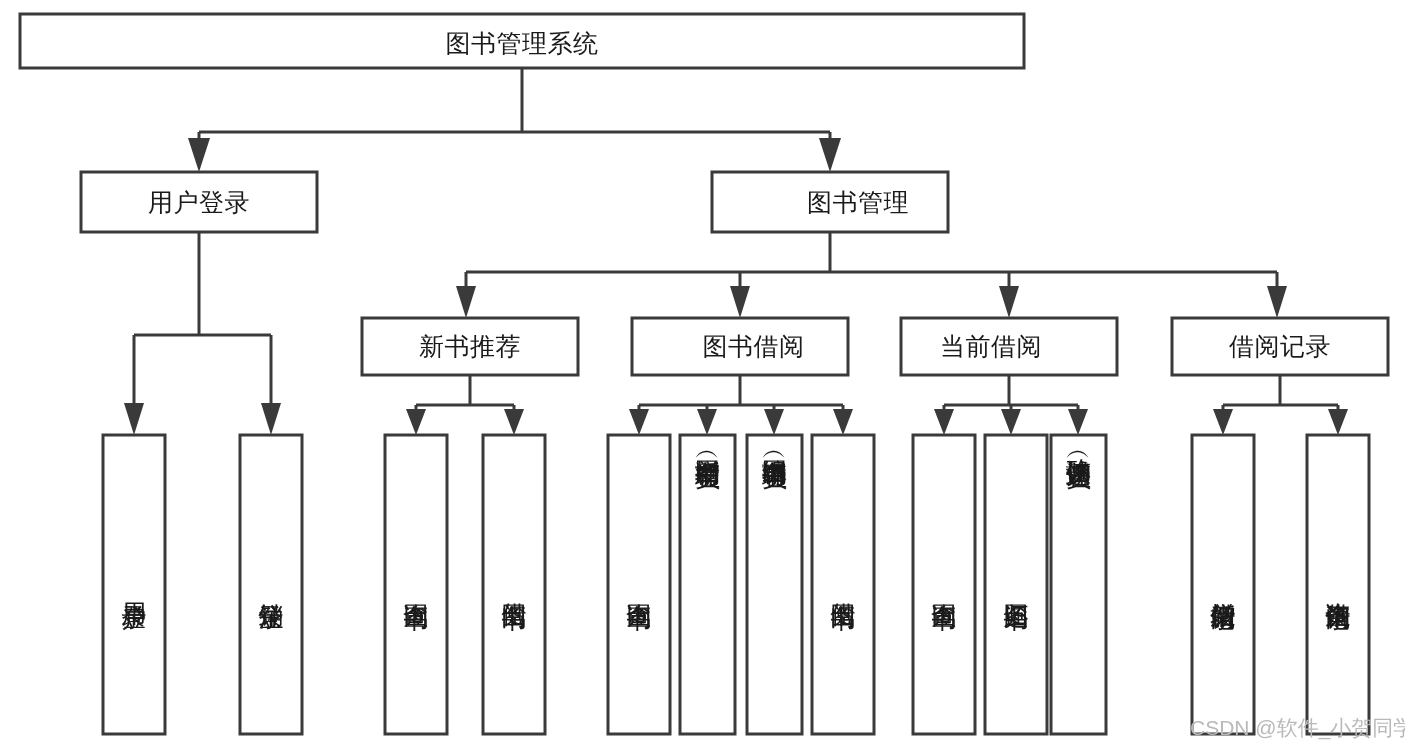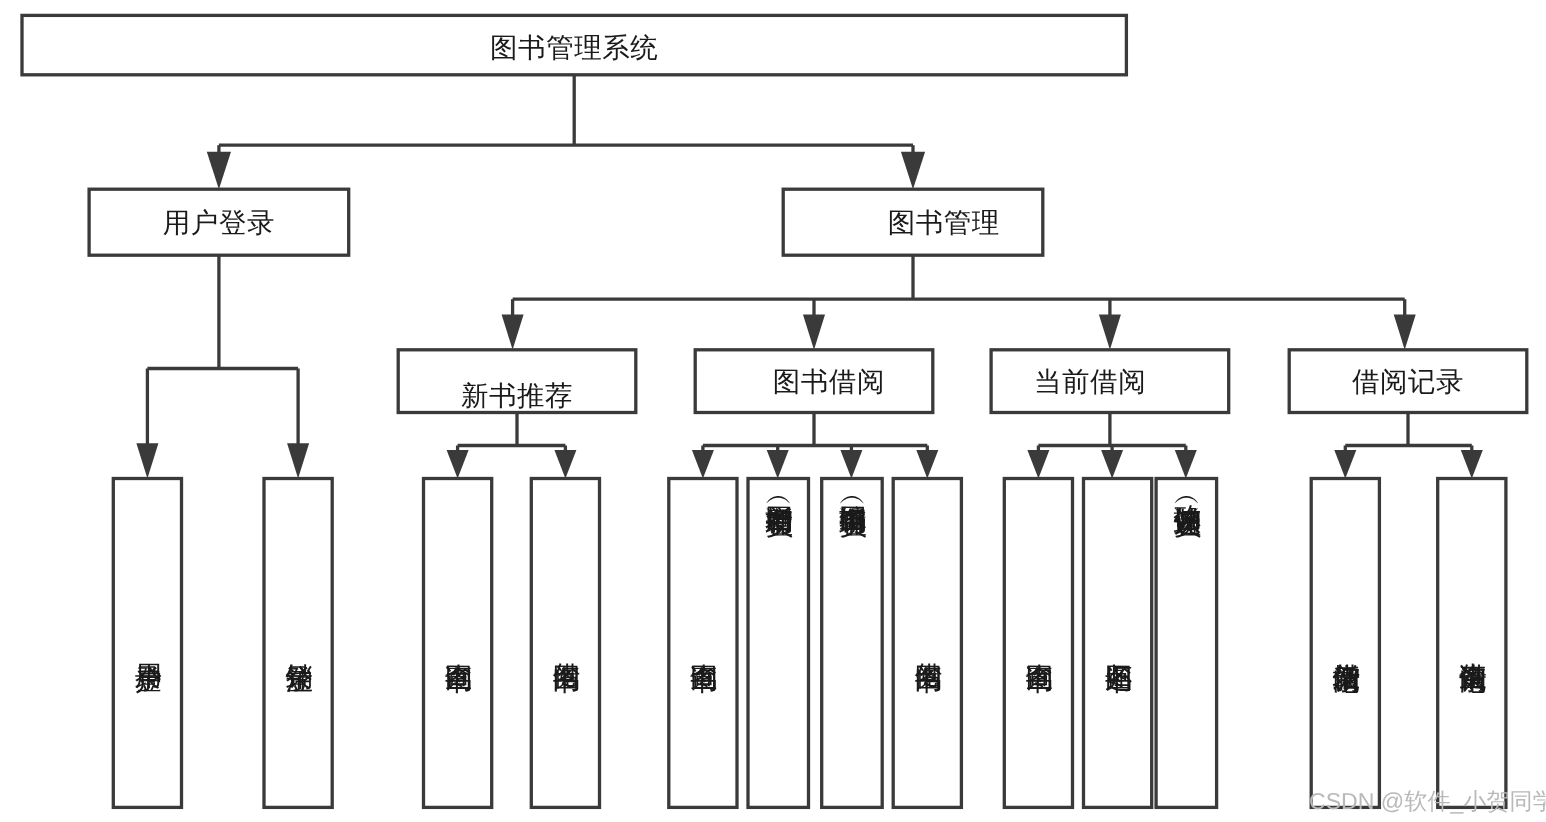--- a/index.html
+++ b/index.html
@@ -183,21 +183,21 @@
       <rect class="node-rect" x="1192" y="435" width="62" height="299"></rect>
       <rect class="node-rect" x="1307" y="435" width="62" height="299"></rect>
     </g>
   </svg>
 
   <div class="node-label-h" style="left:20px; top:16px; width:1004px; height:54px;">图书管理系统</div>
 
   <div class="node-label-h" style="left:81px; top:172px; width:236px; height:60px;">用户登录</div>
   <div class="node-label-h" style="left:712px; top:172px; width:236px; height:60px;margin-left:28px;">图书管理</div>
 
-  <div class="node-label-h" style="left:362px; top:318px; width:216px; height:57px;margin-top:13px;">新书推荐</div>
+  <div class="node-label-h" style="left:362px; top:318px; width:216px; height:57px;">新书推荐</div>
   <div class="node-label-h" style="left:632px; top:318px; width:243px; height:57px;">图书借阅</div>
   <div class="node-label-h" style="left:901px; top:318px; width:180px; height:57px;">当前借阅</div>
   <div class="node-label-h" style="left:1172px; top:318px; width:216px; height:57px;">借阅记录</div>
 
   <div class="node-label-v" style="left:103px; top:435px; width:62px; height:299px;">用户登录</div>
   <div class="node-label-v" style="left:240px; top:435px; width:62px; height:299px;">注销登录</div>
 
   <div class="node-label-v" style="left:385px; top:435px; width:62px; height:299px;">查询图书</div>
   <div class="node-label-v" style="left:483px; top:435px; width:62px; height:299px;">借阅图书</div>
 

